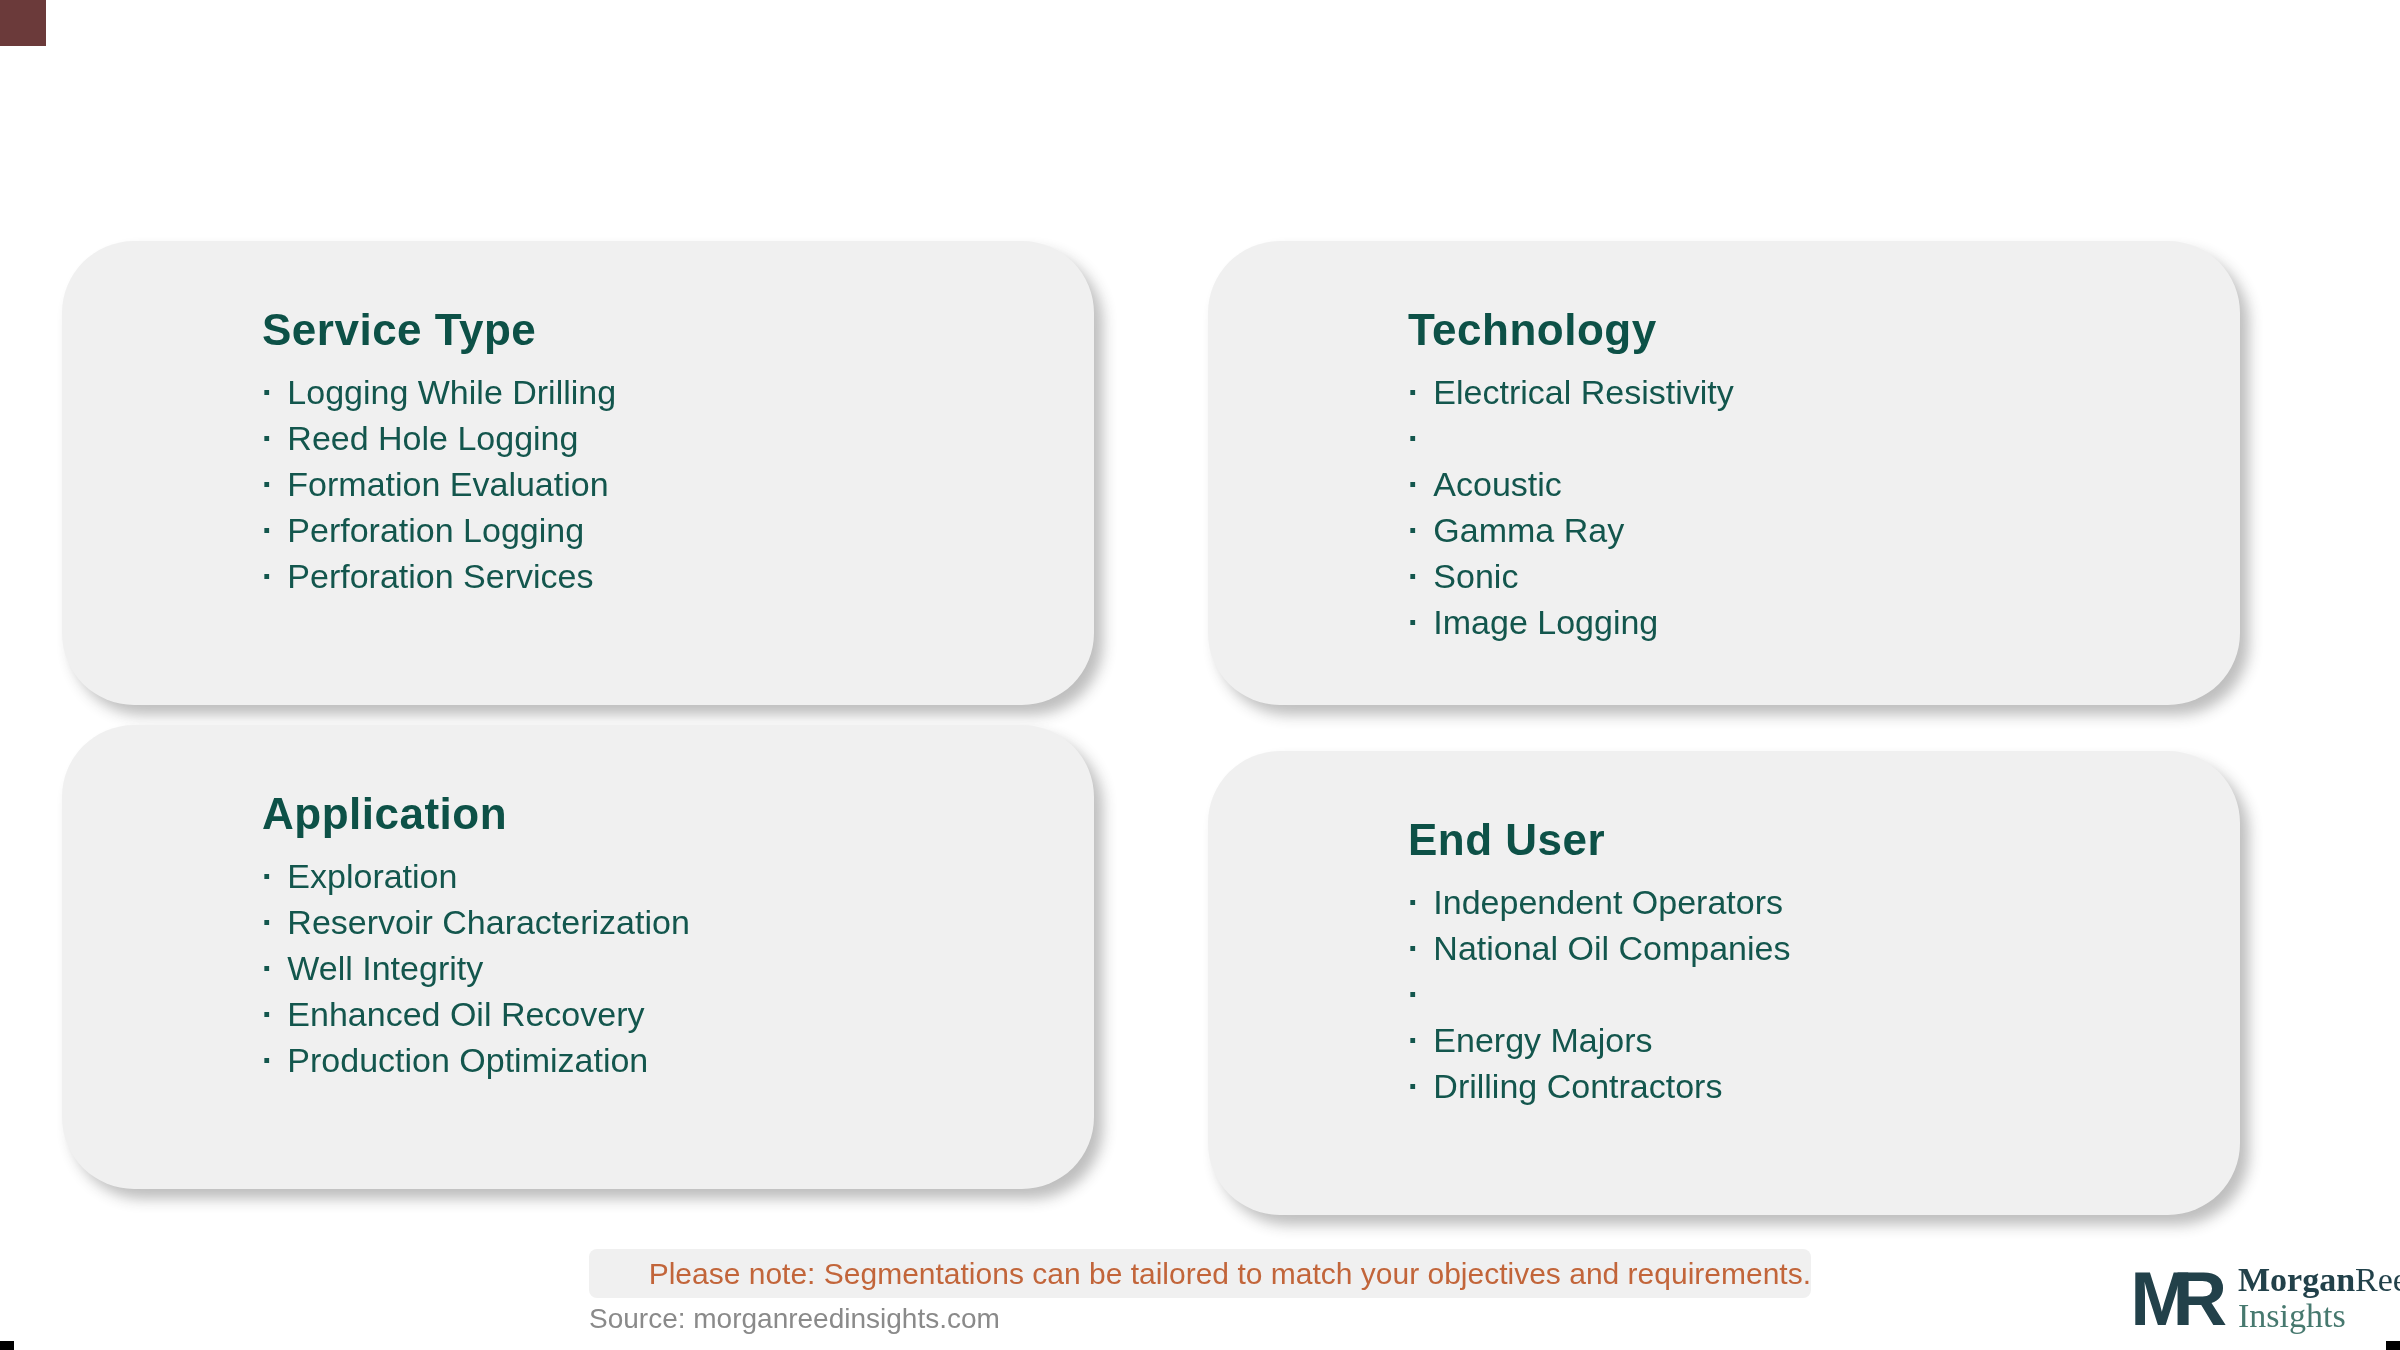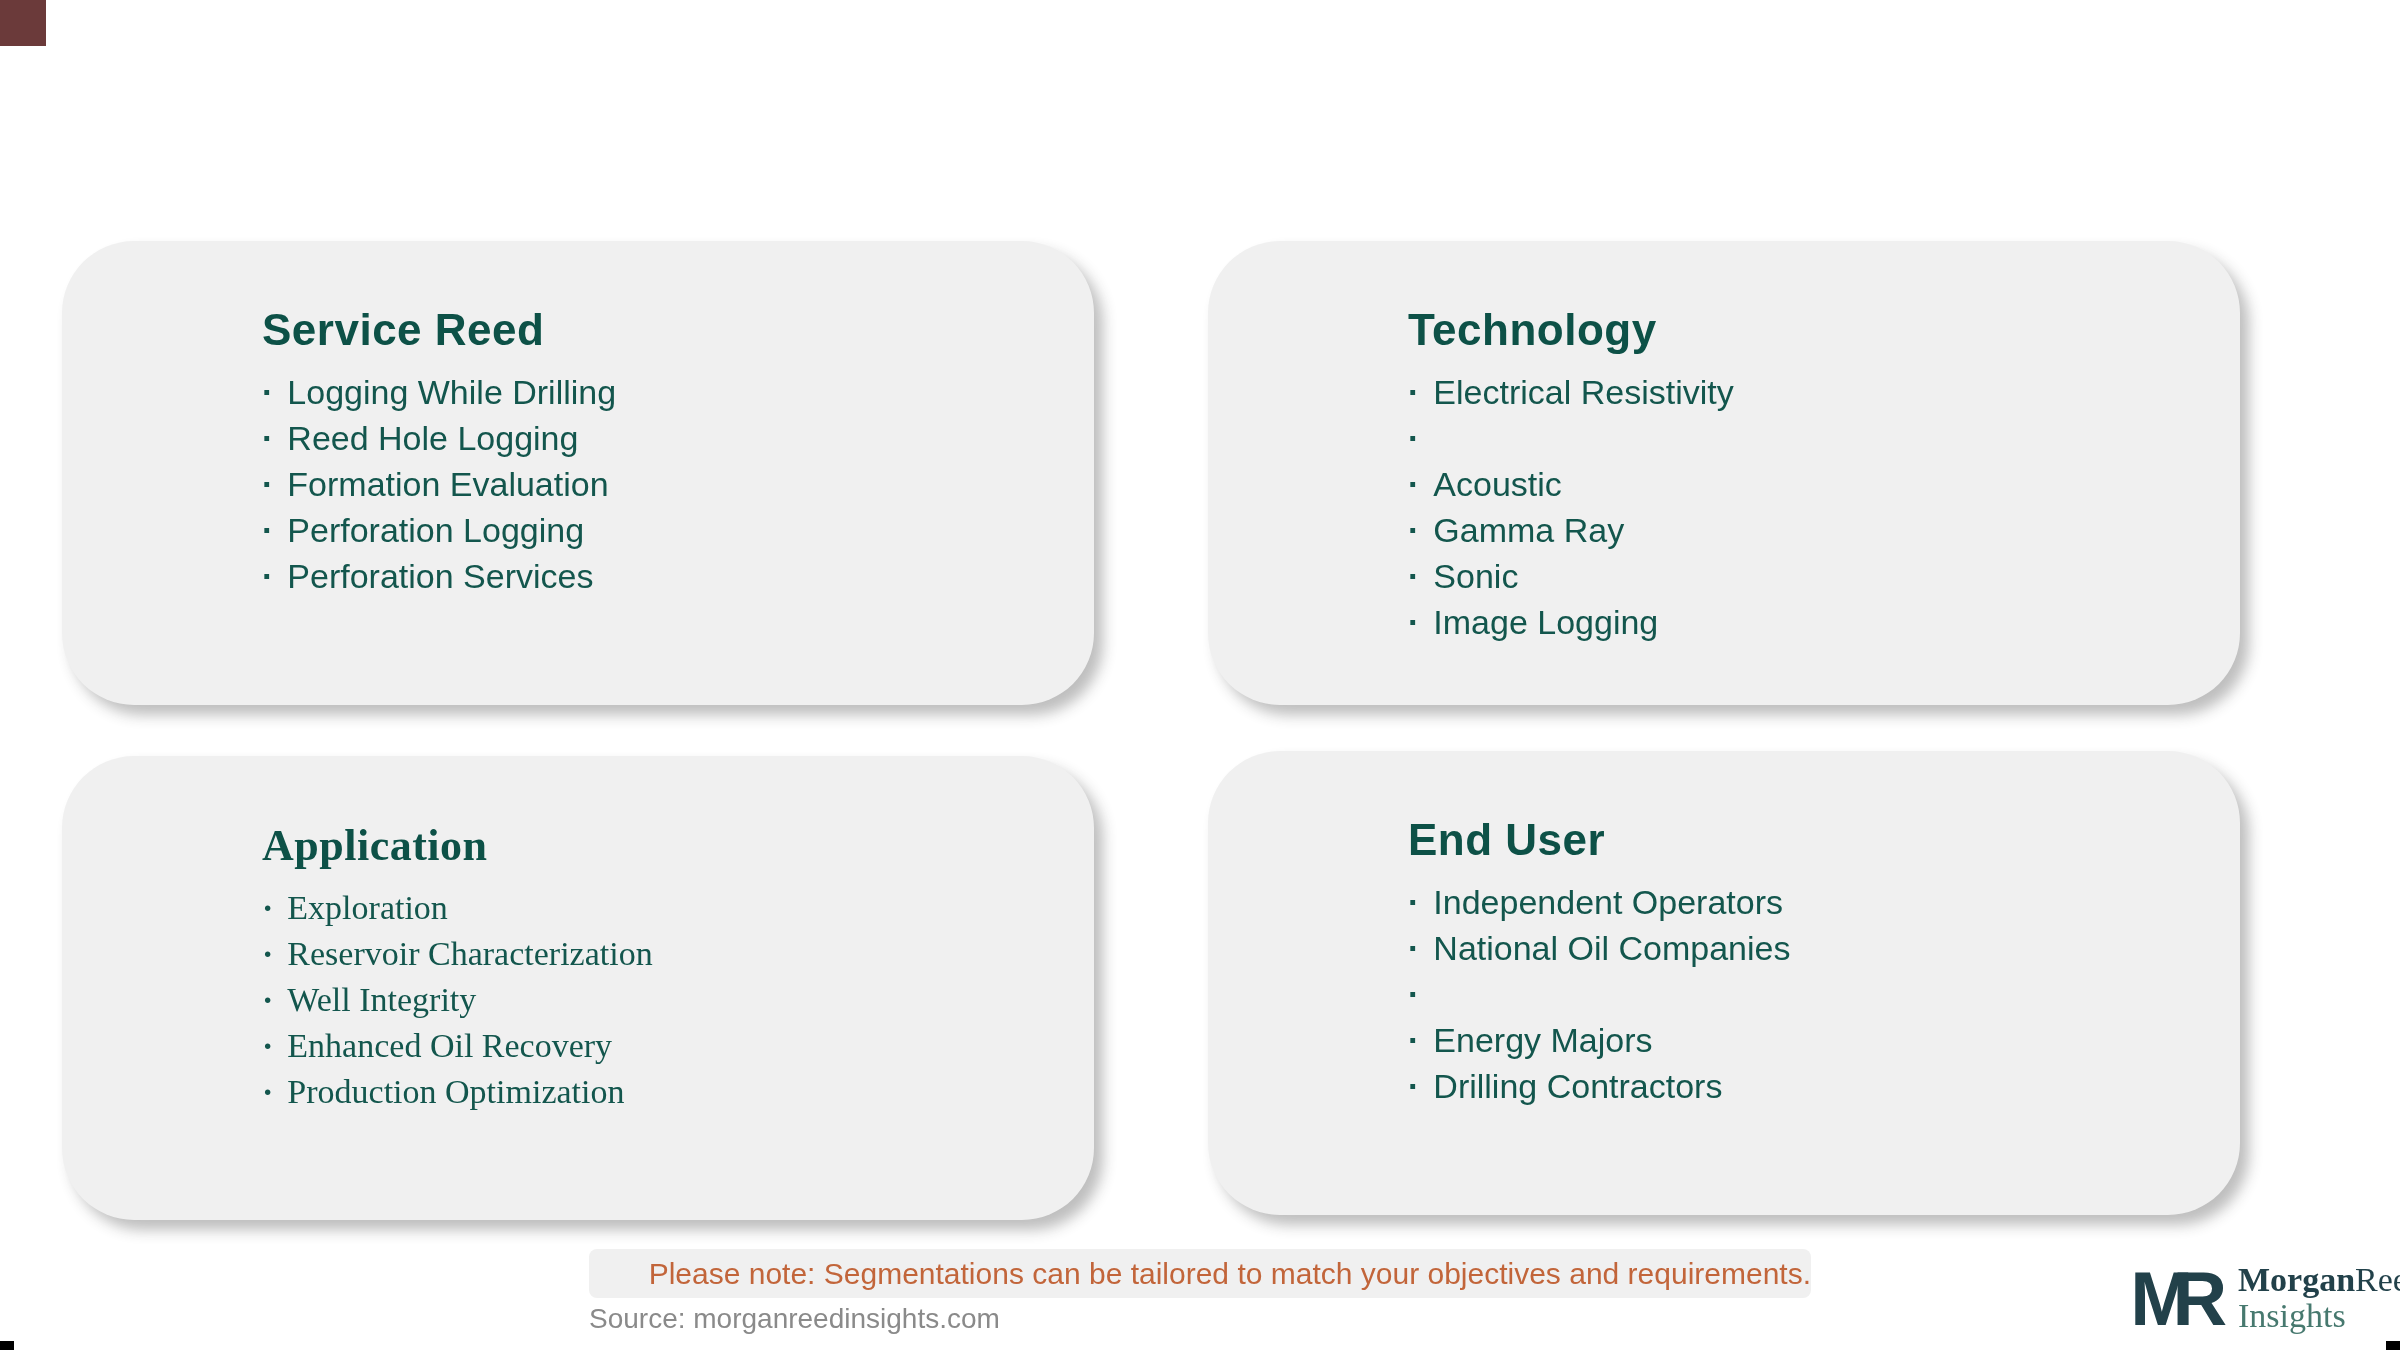--- a/index.html
+++ b/index.html
@@ -38,21 +38,21 @@
   .card {
     position: absolute;
     width: 1032px; height: 464px;
     background: #f0f0f0;
     border-radius: 72px;
     box-shadow: 9px 10px 14px rgba(40,40,40,0.30);
     padding: 64px 60px 0 200px;
   }
   .card.pos-tl { left: 62px;   top: 241px; }
   .card.pos-tr { left: 1208px; top: 241px; }
-  .card.pos-bl { left: 62px;   top: 756px; font-family: Liberation Serif, serif; }
+  .card.pos-bl { left: 62px;   top: 725px; }
   .card.pos-br { left: 1208px; top: 751px; }
 
   .card h2 {
     font-size: 44px;
     font-weight: 700;
     color: #0d5147;
     letter-spacing: 0.5px;
   }
   .card ul {
     list-style: none;
@@ -118,21 +118,21 @@
 </style>
 </head>
 <body>
 
 <div class="stage">
 
   <div class="corner-accent"></div>
 
 
   <section class="card pos-tl">
-    <h2>Service Reed</h2>
+    <h2>Service Type</h2>
     <ul>
         <li>
           <span class="bullet">·</span>
           <span>Logging While Drilling</span>
         </li>
         <li>
           <span class="bullet">·</span>
           <span>Reed Hole Logging</span>
         </li>
         <li>

